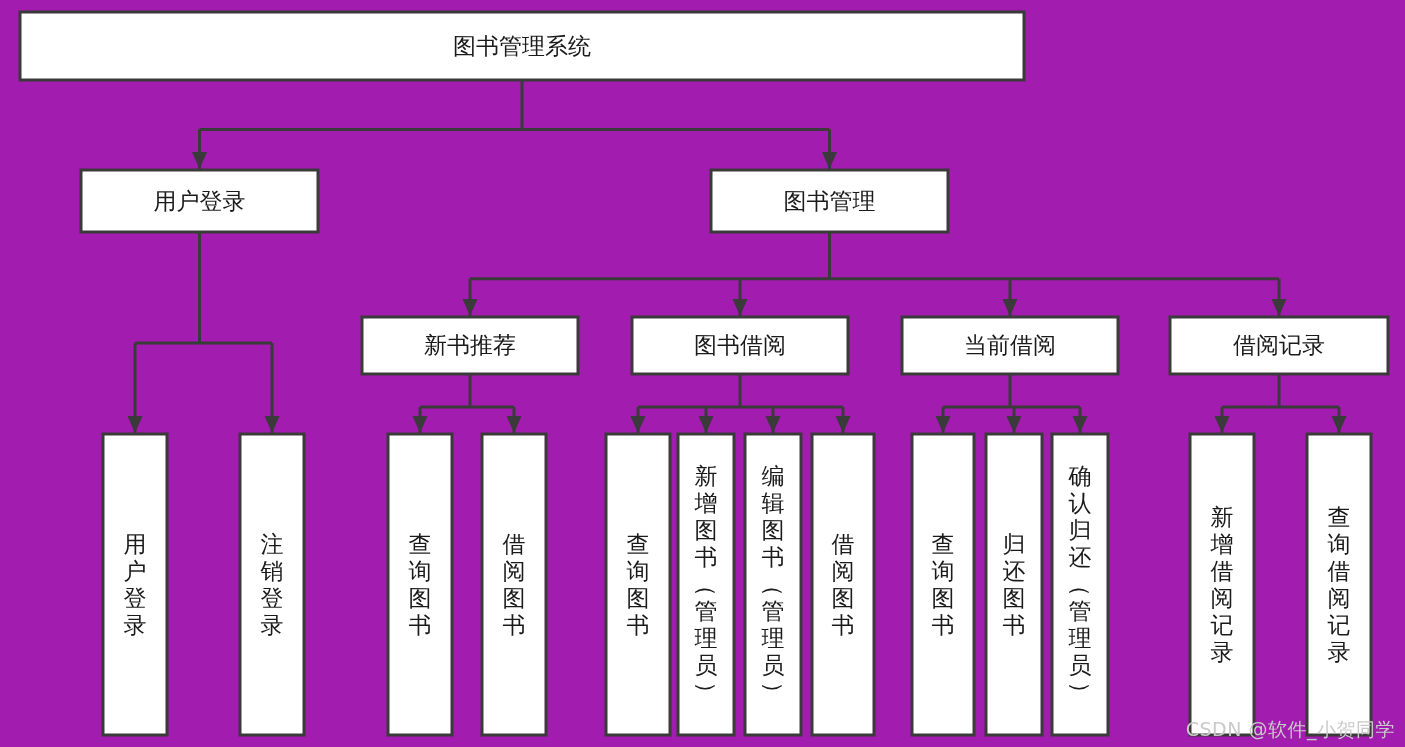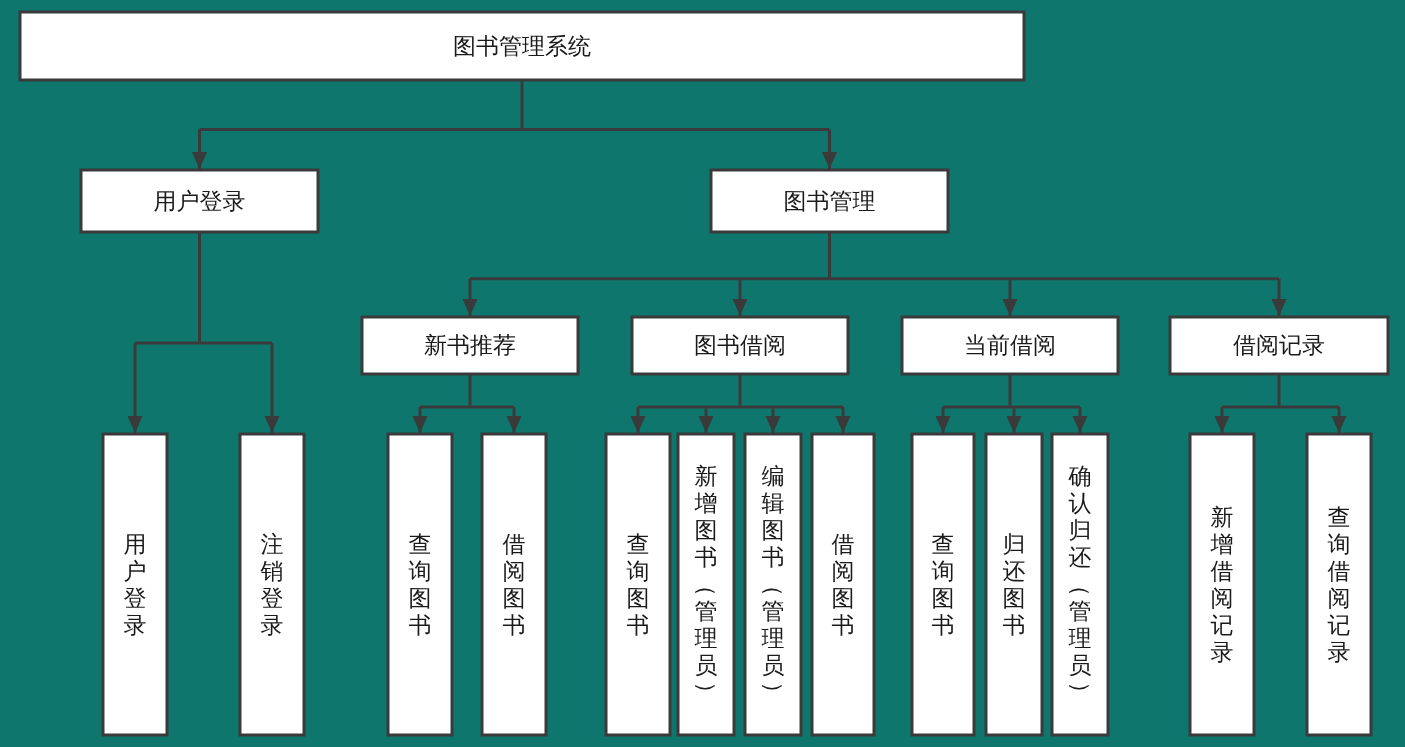--- a/index.html
+++ b/index.html
@@ -8,21 +8,21 @@
     padding: 0;
     background: #ffffff;
   }
   body {
     font-family: "DejaVu Sans", "Liberation Sans", sans-serif;
   }
   #diagram-root {
     position: relative;
     width: 1405px;
     height: 747px;
-    background: #0f766e;
+    background: #a21caf;
     overflow: hidden;
   }
   svg.diagram-canvas {
     position: absolute;
     top: 0;
     left: 0;
     width: 1405px;
     height: 747px;
     display: block;
   }
@@ -274,13 +274,14 @@
           <text class="node-label-v" x="1339" y="524.56">查</text>
           <text class="node-label-v" x="1339" y="551.56">询</text>
           <text class="node-label-v" x="1339" y="578.56">借</text>
           <text class="node-label-v" x="1339" y="605.56">阅</text>
           <text class="node-label-v" x="1339" y="632.56">记</text>
           <text class="node-label-v" x="1339" y="659.56">录</text>
           <title>查询借阅记录</title>
         </g>
       </g>
     </svg>
+  <div class="watermark-text">CSDN @软件_小贺同学</div>
 </div>
 
 </body></html>

